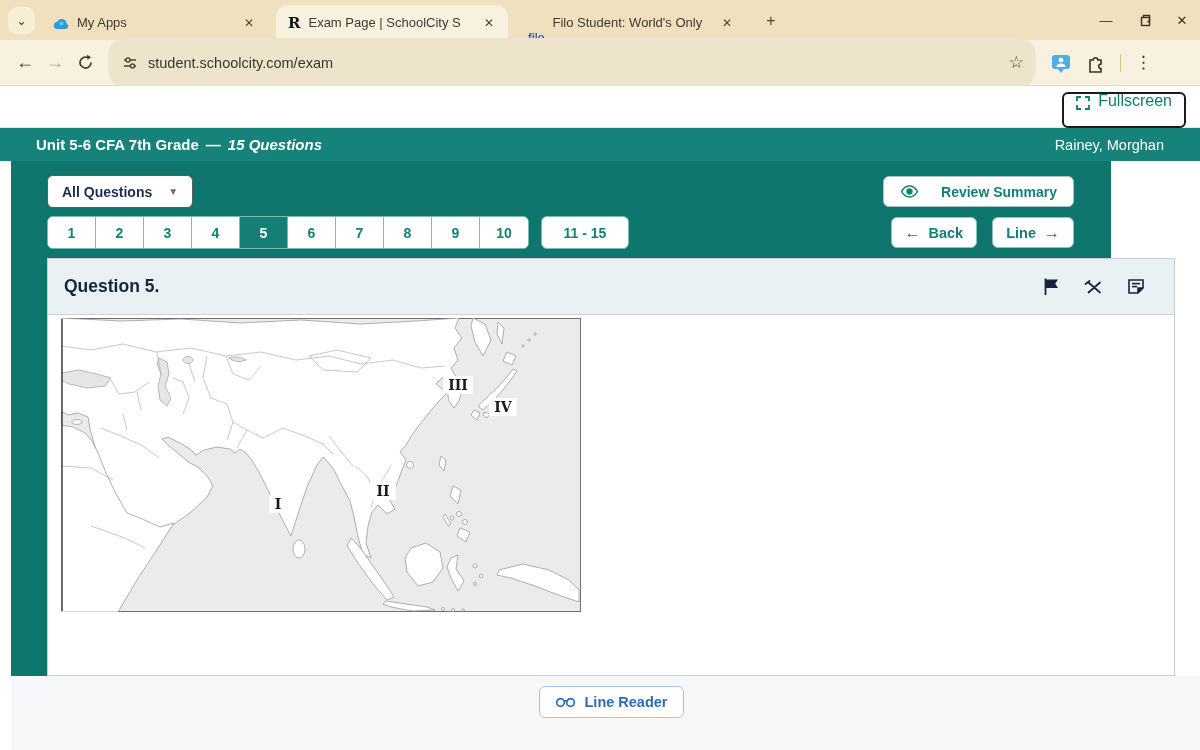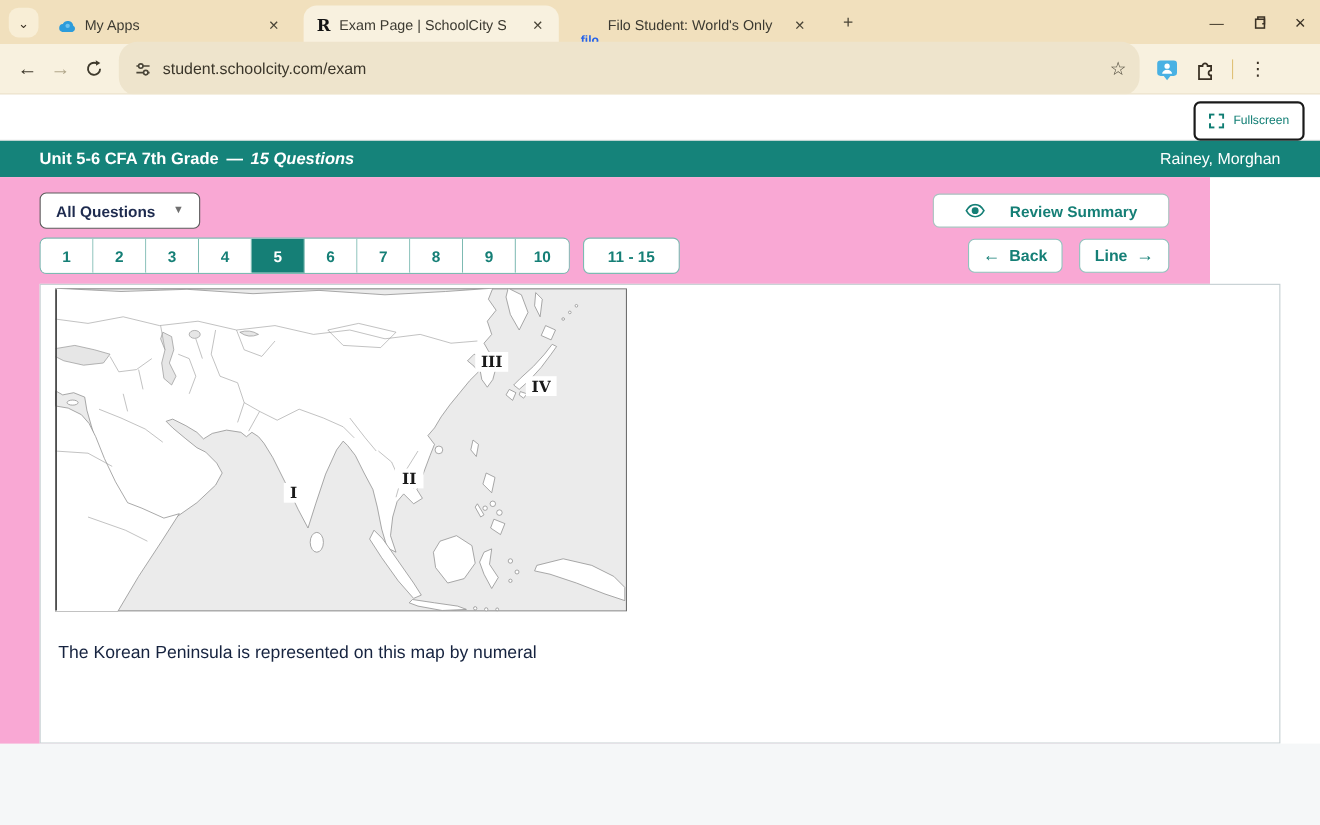--- a/index.html
+++ b/index.html
@@ -35,40 +35,40 @@
   .tb-right { display:flex; align-items:center; gap:14px; margin-left:14px; }
   .vdiv { width:1px; height:18px; background:#e0c177; }
   .dots { font-size:17px; color:#3a3124; cursor:pointer; letter-spacing:0; }
 
   
   .timerrow { left:0; top:86px; width:1200px; height:42px; background:#fff;
     border-bottom:1px solid #e4e4e4; }
   .timer { left:14px; top:0; height:42px; display:flex; align-items:center; gap:9px;
     color:#1f2a44; font-size:17px; font-weight:500; }
   .fullscreen-btn { right:14px; top:6px; height:30px; background:#fff;
-    border:2px solid #1a1a1a; border-radius:6px; display:flex; align-items:center; gap:8px;
-    padding:16px 12px; color:#0f7d73; font-size:11px; font-weight:500; cursor:pointer; }
+    border:2px solid #1a1a1a; border-radius:6px; display:flex; align-items:flex-end; gap:8px;
+    padding:16px 12px; color:#0f7d73; font-size:16px; font-weight:500; cursor:pointer; }
 
   
   .tealbar { left:0; top:128px; width:1200px; height:33px; background:#15837a; color:#fff;
     display:flex; align-items:center; padding:0 36px; font-size:15px; }
   .tealbar .t-title { font-weight:700;text-align:center; }
   .tealbar .t-count { font-style:italic; font-weight:700; }
   .tealbar .t-student { margin-left:auto; font-size:14.5px; font-weight:400;text-align:right; }
 
   
-  .content { left:0; top:161px; width:1100px; height:589px; background:#f9a8d4; }
+  .content { left:11px; top:161px; width:1100px; height:589px; background:#0f766e; }
 
   .row-filter { left:36px; top:14px; right:37px; height:33px; display:flex; align-items:center; }
   .btn-allq { height:33px; padding:0 14px; background:#fff; border:1.6px solid #5c5c5c;
     border-radius:6px; color:#1e2b4f; font-size:14px; font-weight:600; display:flex;
     align-items:center; gap:16px; cursor:pointer; }
   .caret { color:#6f6f6f; font-size:10px; }
   .right-acts { margin-left:auto; display:flex; gap:17px; }
-  .btn-teal { height:31px; padding:0 28px; background:#fff; border:1px solid #a8c4c0;
+  .btn-teal { height:31px; padding:0 16px; background:#fff; border:1px solid #a8c4c0;
     border-radius:6px; color:#157f76; font-size:14px; font-weight:600; display:flex;
     align-items:center; gap:22px; cursor:pointer; }
 
   .row-nav { left:36px; top:55px; right:37px; height:33px; display:flex; align-items:center; }
   .qnum-group { height:33px; display:flex; border:1px solid #7dbab2; border-radius:6px;
     overflow:hidden; background:#fff; }
   .qnum { width:48px; height:100%; border:none; border-right:1px solid #7dbab2;
     background:#fff; color:#157f76; font-size:14px; font-weight:600; cursor:pointer;
     font-family:"Liberation Sans",sans-serif; }
   .qnum:last-child { border-right:none; }
@@ -248,20 +248,44 @@
         <span>Back</span>
       </button>
       <button class="btn-step">
         <span>Line</span>
         <span class="arrowglyph">→</span>
       </button>
     </div>
   </div>
 
   <div class="abs panel">
+    <div class="panel-header">
+      <span class="q-heading">Question 5.</span>
+      <div class="q-icons">
+        <span>
+          <svg width="17" height="19" viewBox="0 0 17 19">
+              <line x1="2.5" y1="1.5" x2="2.5" y2="18" stroke="#16233f" stroke-width="1.8"></line>
+              <path d="M2.5,2.5 H15 L12.2,6.8 L15,11 H2.5 Z" fill="#16233f"></path>
+            </svg>
+        </span>
+        <span>
+          <svg width="19" height="17" viewBox="0 0 19 17" stroke="#16233f" stroke-width="1.7" stroke-linecap="round" fill="none">
+            <path d="M4.5,4.5 L16,14.5 M16,4.5 L4.5,14.5 M1.5,6 L5.5,3"></path>
+          </svg>
+        </span>
+        <span>
+          <svg width="18" height="17" viewBox="0 0 18 17" fill="none" stroke="#16233f" stroke-width="1.6">
+            <path d="M2,2 H16 V10 L11,15 H2 Z"></path>
+              <path d="M16,10 L11,10 L11,15" fill="#16233f"></path>
+            <line x1="5" y1="5.6" x2="13" y2="5.6"></line>
+              <line x1="5" y1="8.6" x2="10" y2="8.6"></line>
+          </svg>
+        </span>
+      </div>
+    </div>
 
     <div class="panel-body">
 
       <div style="width:520px;">
         <svg width="520" height="294" viewBox="0 0 520 294">
           <rect x="0.5" y="0.5" width="519" height="293" fill="#ebebeb" stroke="#6f6f6f" stroke-width="1"></rect>
           <g fill="#ffffff" stroke="#8f8f8f" stroke-width="0.7" stroke-linejoin="round">
 
             <path d="M0,0 L60,3 L120,1 L180,5 L240,2 L300,6 L355,3 L398,0
               L394,10 L401,20 L393,30 L397,42 L390,50 L394,57
@@ -351,21 +375,30 @@
             <rect x="309" y="164" width="26" height="18" fill="#ffffff"></rect>
             <text x="322" y="178">II</text>
             <rect x="382" y="58" width="30" height="18" fill="#ffffff"></rect>
             <text x="397" y="72">III</text>
             <rect x="428" y="80" width="28" height="18" fill="#ffffff"></rect>
             <text x="442" y="94">IV</text>
           </g>
           <line x1="1" y1="1" x2="1" y2="293" stroke="#4a4a4a" stroke-width="1.6"></line>
         </svg>
       </div>
-      <div class="prompt">The Korean Peninsula is represented on this map by numeral</div>
     </div>
   </div>
 
   <div class="abs bottom">
     <div class="abs tools">
+      <button class="btn-blue">
+        <span>
+          <svg width="21" height="12" viewBox="0 0 21 12" fill="none" stroke="#2b6cb5" stroke-width="1.7">
+            <circle cx="5.5" cy="6.5" r="3.8"></circle>
+              <circle cx="15.5" cy="6.5" r="3.8"></circle>
+            <path d="M9.3,5.5 Q10.5,3.8 11.7,5.5"></path>
+          </svg>
+        </span>
+        <span>Line Reader</span>
+      </button>
     </div>
   </div>
 </div>
 
 </body></html>

